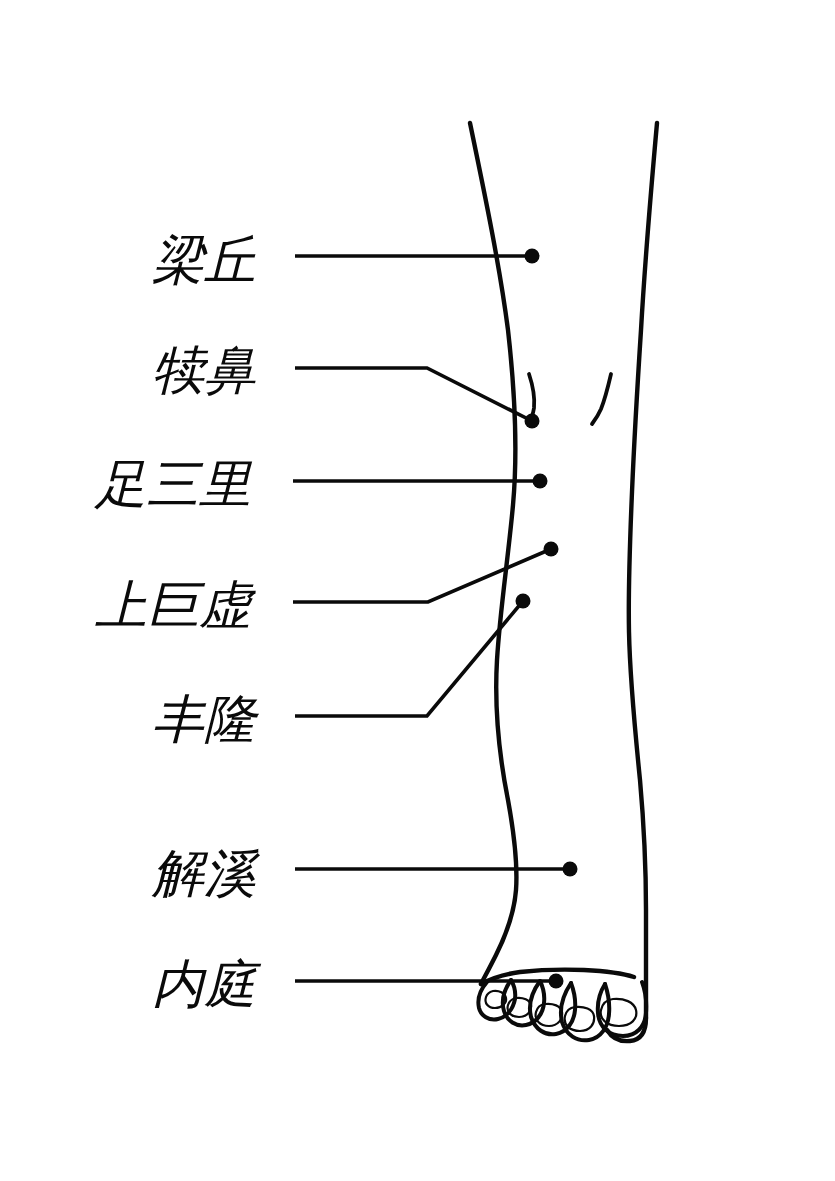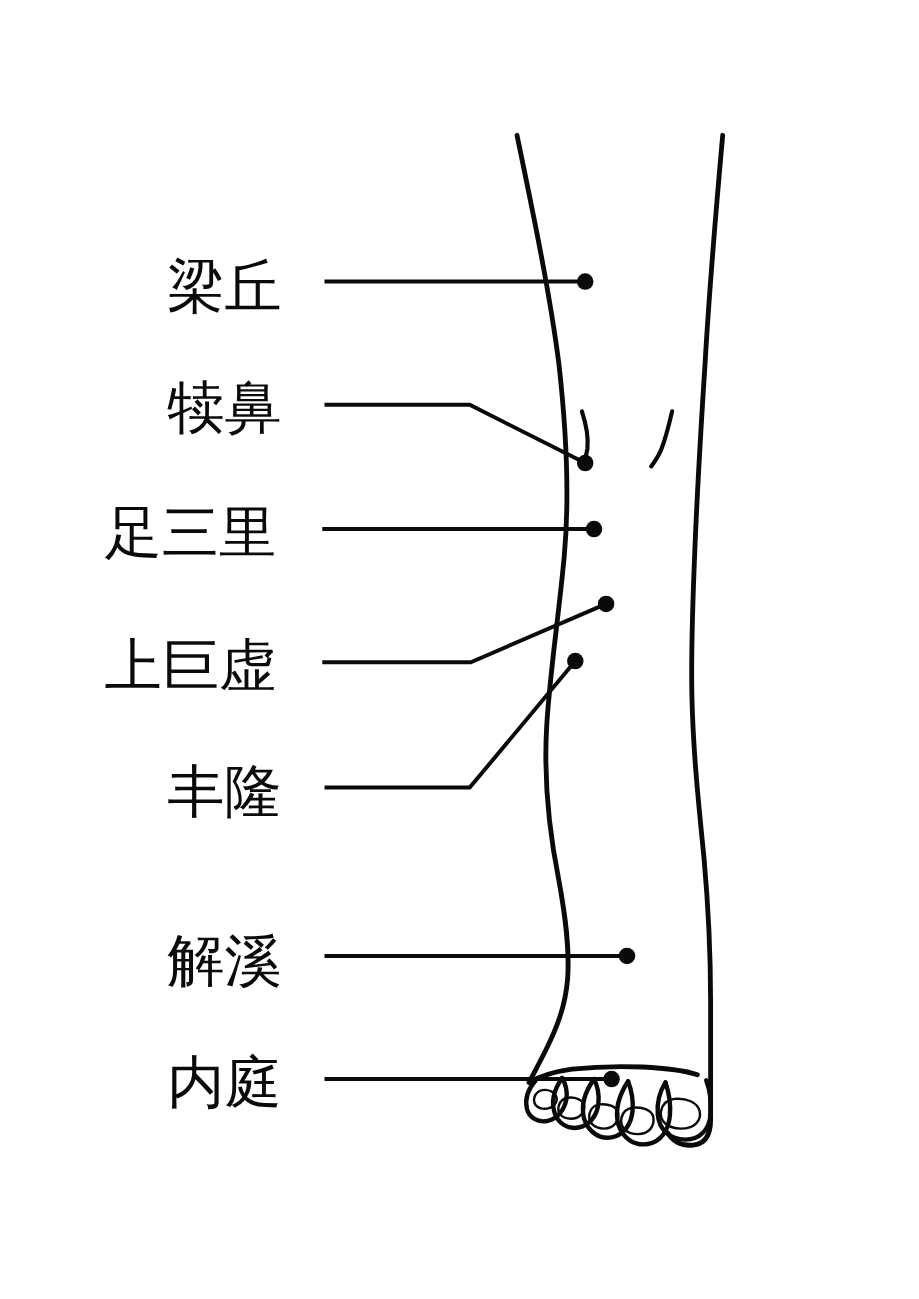--- a/index.html
+++ b/index.html
@@ -10,20 +10,21 @@
   }
   body {
     font-family: "DejaVu Serif", serif;
   }
   #diagram-root {
     position: relative;
     width: 835px;
     height: 1181px;
     background: #ffffff;
     overflow: hidden;
+    font-style: italic;
   }
   #diagram-svg {
     position: absolute;
     left: 0;
     top: 0;
     width: 835px;
     height: 1181px;
     display: block;
   }
   .acu-label {

